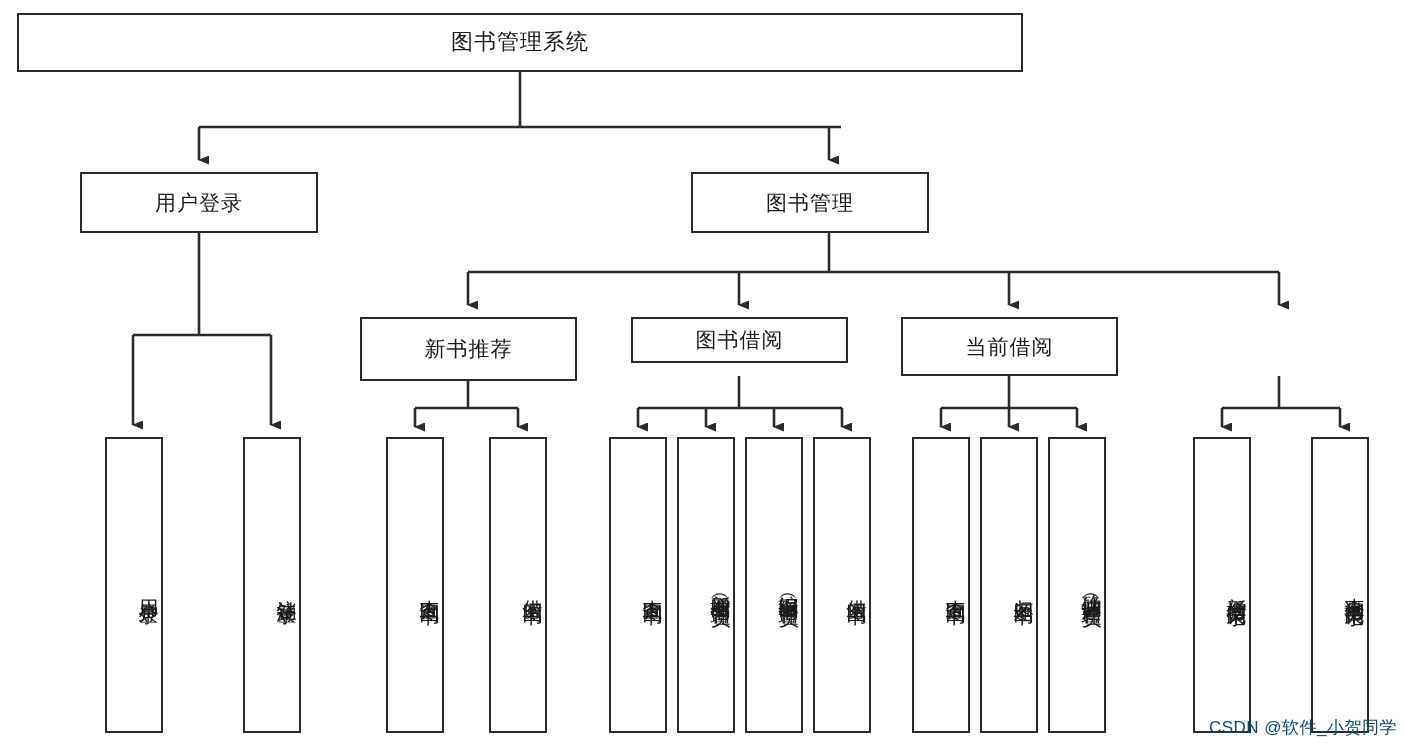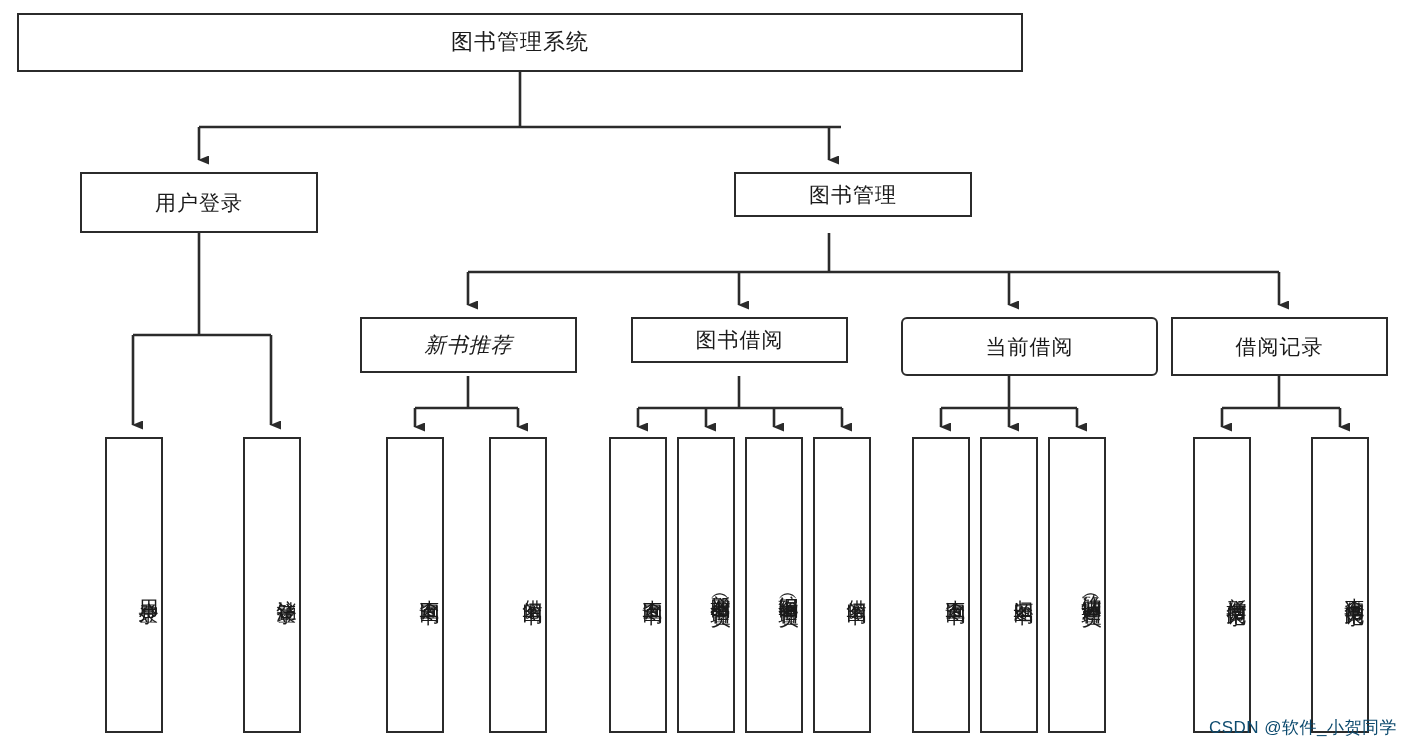--- a/index.html
+++ b/index.html
@@ -127,35 +127,32 @@
     </g>
   </svg>
 
   <div class="node node-h node-root" style="left:17px; top:13px; width:1006px; height:59px;">
     <span>图书管理系统</span>
   </div>
 
   <div class="node node-h" style="left:80px; top:172px; width:238px; height:61px;">
     <span>用户登录</span>
   </div>
-  <div class="node node-h" style="left:734px; top:172px; width:238px; height:45px;text-align:center;">
+  <div class="node node-h" style="left:691px; top:172px; width:238px; height:61px;text-align:center;">
     <span>图书管理</span>
   </div>
 
-  <div class="node node-h" style="left:360px; top:317px; width:217px; height:56px;font-style:italic;">
+  <div class="node node-h" style="left:360px; top:317px; width:217px; height:64px;">
     <span>新书推荐</span>
   </div>
   <div class="node node-h" style="left:631px; top:317px; width:217px; height:46px;">
     <span>图书借阅</span>
   </div>
-  <div class="node node-h" style="left:901px; top:317px; width:257px; height:59px;border-radius:6px;">
+  <div class="node node-h" style="left:901px; top:317px; width:217px; height:59px;">
     <span>当前借阅</span>
-  </div>
-  <div class="node node-h" style="left:1171px; top:317px; width:217px; height:59px;">
-    <span>借阅记录</span>
   </div>
 
   <div class="node node-v" style="left:105px; top:437px; width:58px; height:296px;">
     <span>用户登录</span>
   </div>
   <div class="node node-v" style="left:243px; top:437px; width:58px; height:296px;">
     <span>注销登录</span>
   </div>
 
   <div class="node node-v" style="left:386px; top:437px; width:58px; height:296px;">

